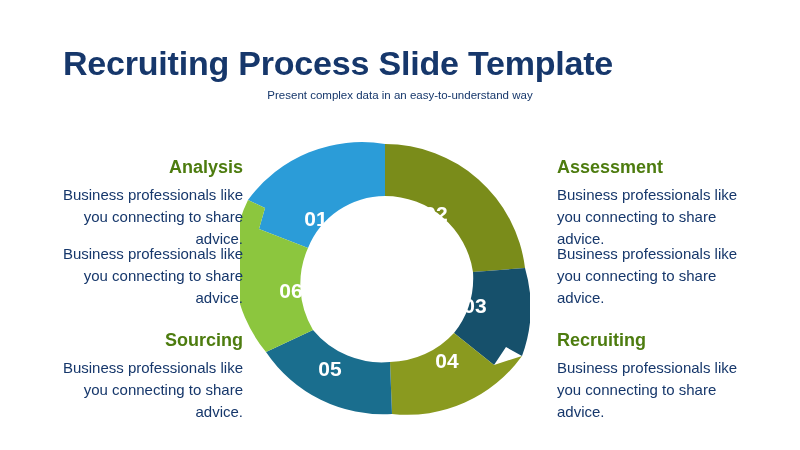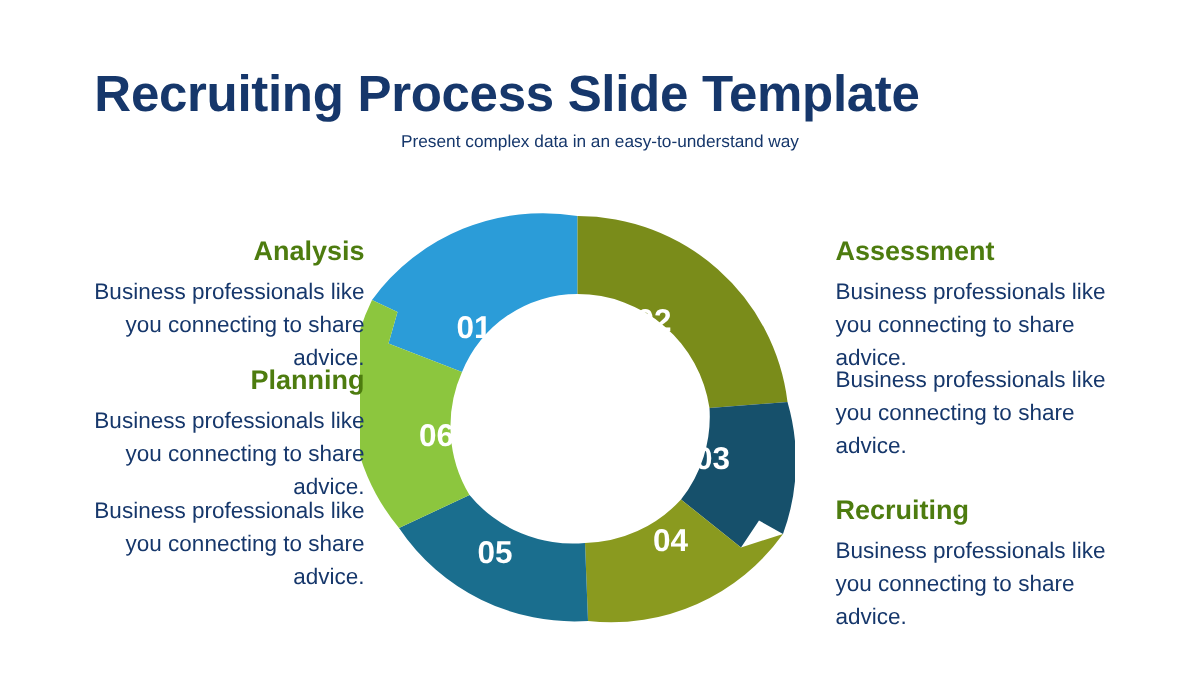--- a/index.html
+++ b/index.html
@@ -161,25 +161,25 @@
       <circle cx="145" cy="139" r="58" fill="#ffffff"></circle>
     </svg>
   </div>
 
   <div class="block left blk-analysis">
     <div class="heading">Analysis</div>
     <div class="desc">Business professionals like you connecting to share advice.</div>
   </div>
 
   <div class="block left blk-planning">
-    <div class="heading">Planning</div>
     <div class="desc">Business professionals like you connecting to share advice.</div>
   </div>
 
   <div class="block left blk-sourcing">
+    <div class="heading">Sourcing</div>
     <div class="desc">Business professionals like you connecting to share advice.</div>
   </div>
 
   <div class="block right blk-attraction">
     <div class="heading">Assessment</div>
     <div class="desc">Business professionals like you connecting to share advice.</div>
   </div>
 
   <div class="block right blk-interview">
     <div class="desc">Business professionals like you connecting to share advice.</div>

